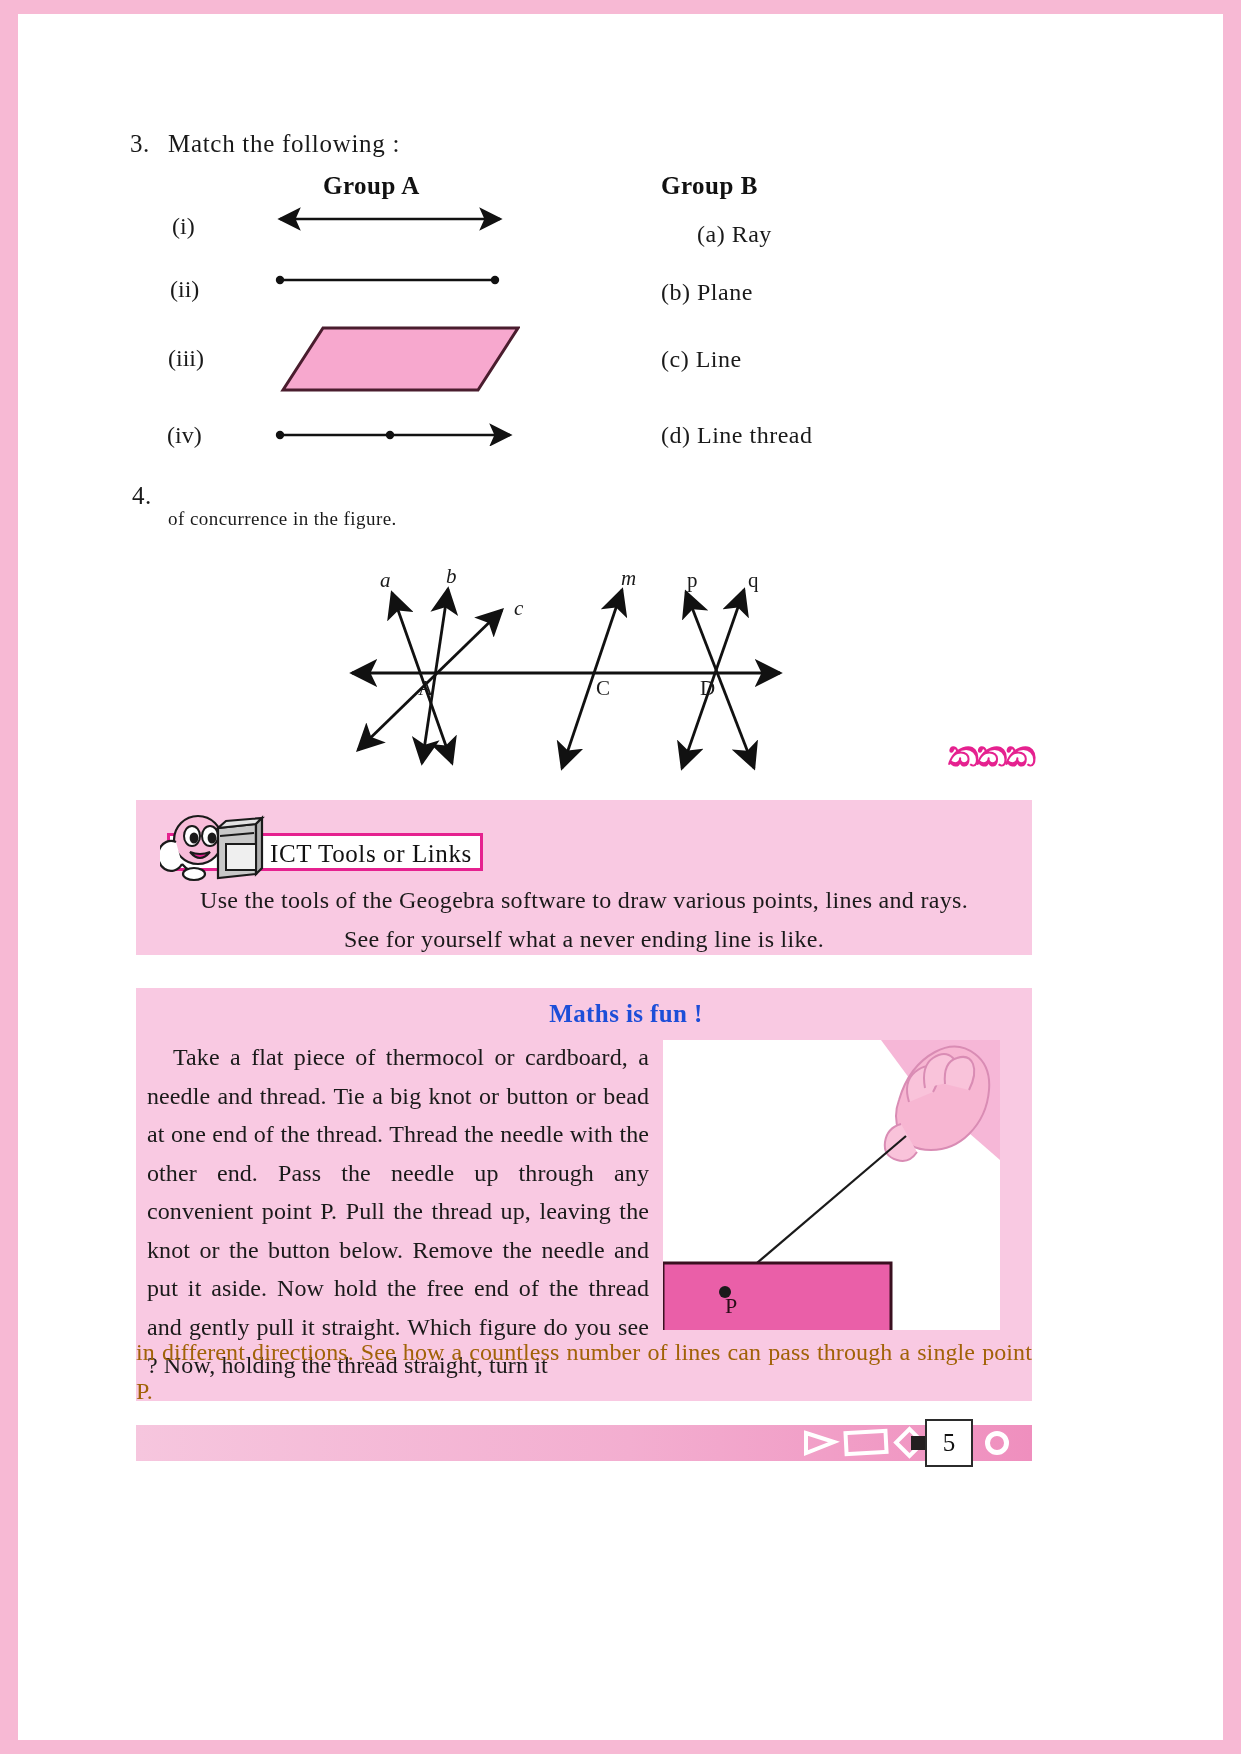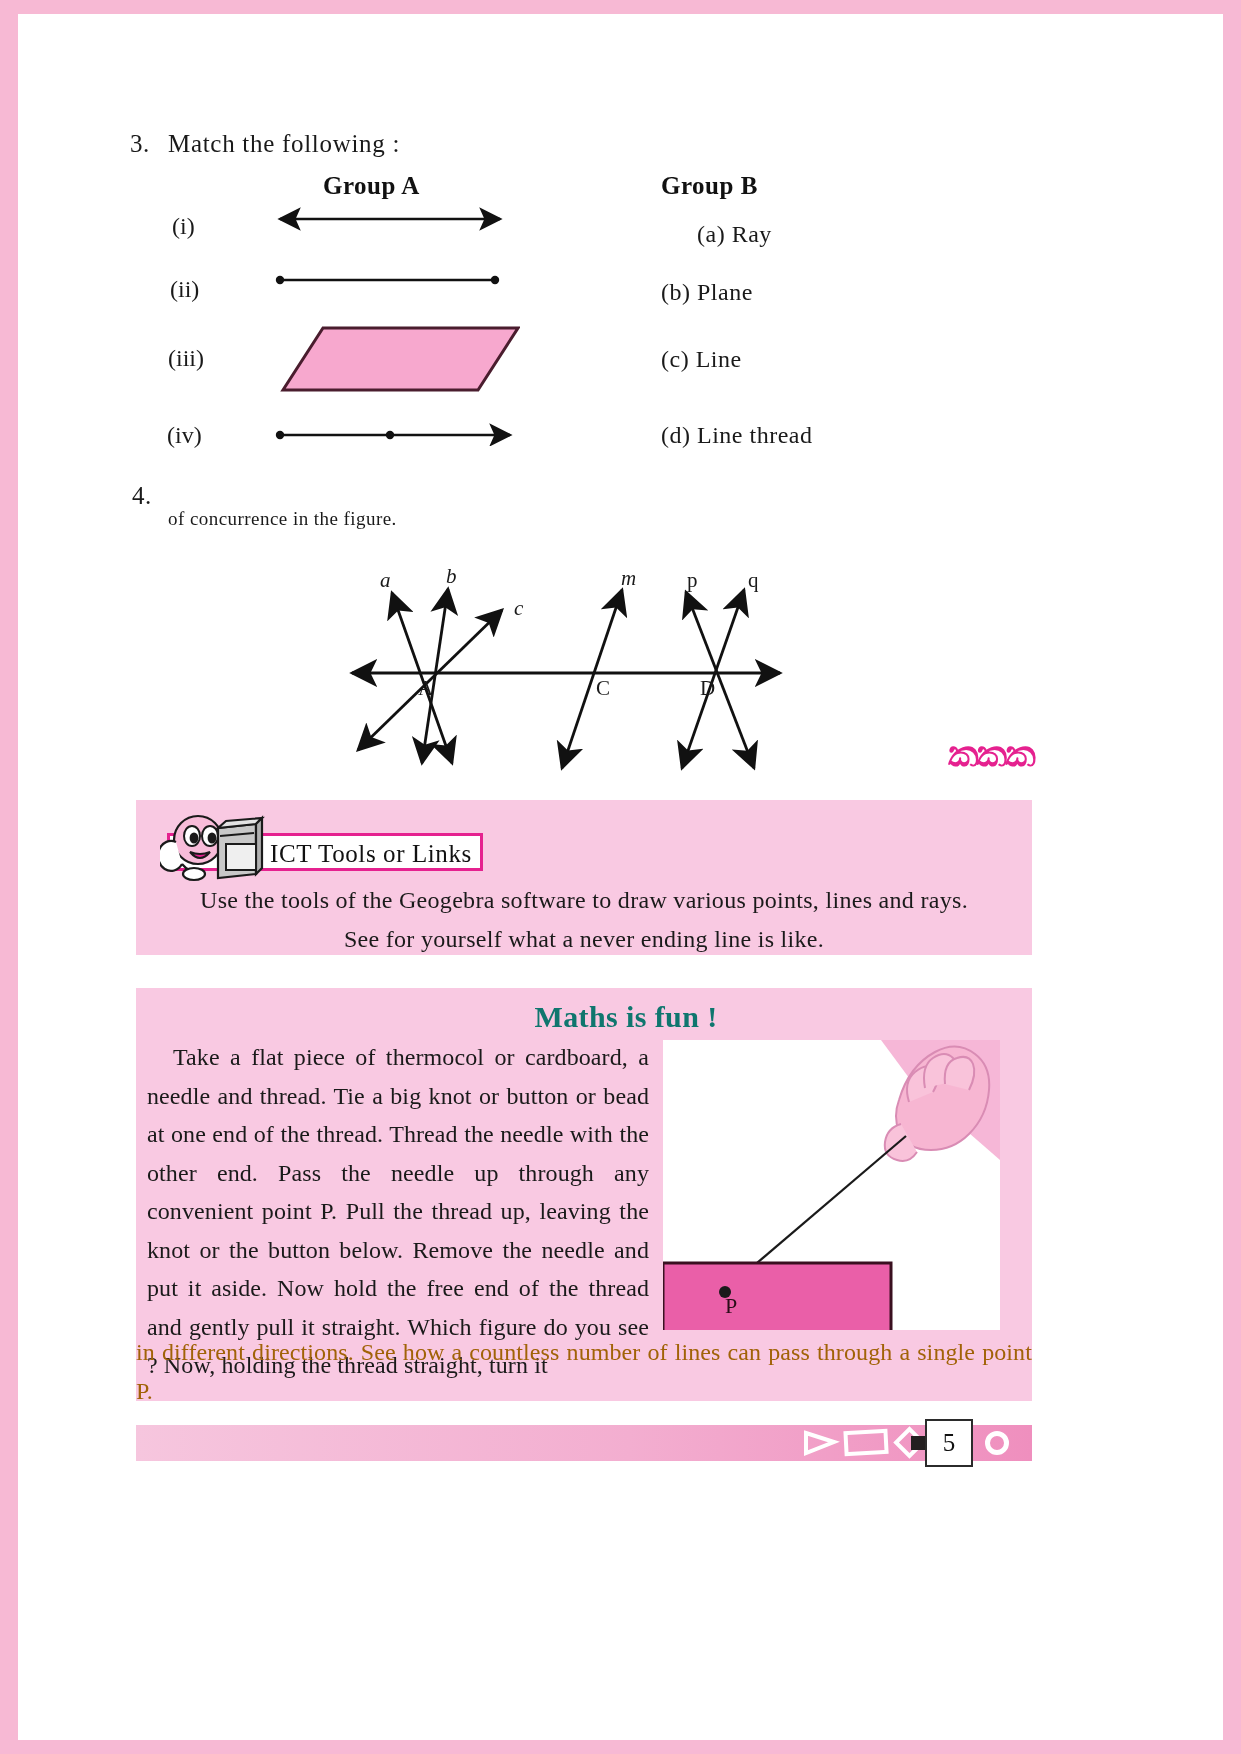--- a/index.html
+++ b/index.html
@@ -83,21 +83,21 @@
   #ict-l1{left:136px;top:887px;}
   #ict-l2{left:136px;top:926px;}
 
   
   #fun-box{
     position:absolute;left:136px;top:988px;width:896px;height:413px;
     background:#f9c9e2;
   }
   #fun-title{
     position:absolute;left:136px;top:1000px;width:980px;text-align:center;
-    font-size:30px;font-weight:bold;color:#0f766e;letter-spacing:.4px;
+    font-size:25px;font-weight:bold;color:#1d4ed8;letter-spacing:.4px;
   }
   #fun-col{
     position:absolute;left:147px;top:1038px;width:502px;
     font-size:24px;color:#1a1a1a;line-height:38.5px;
     text-align:justify;letter-spacing:.1px;
   }
   #fun-col .indent{display:inline-block;width:26px;}
   #fun-tail{
     position:absolute;left:136px;top:1333px;width:896px;
     font-size:24px;color:#a16207;line-height:38.5px;text-align:justify;

